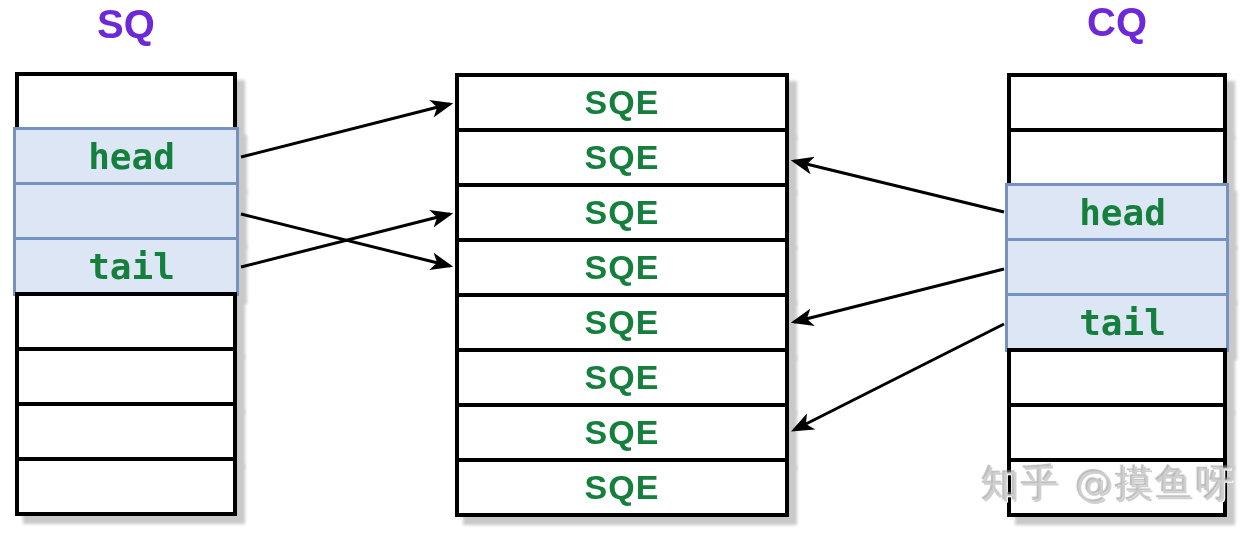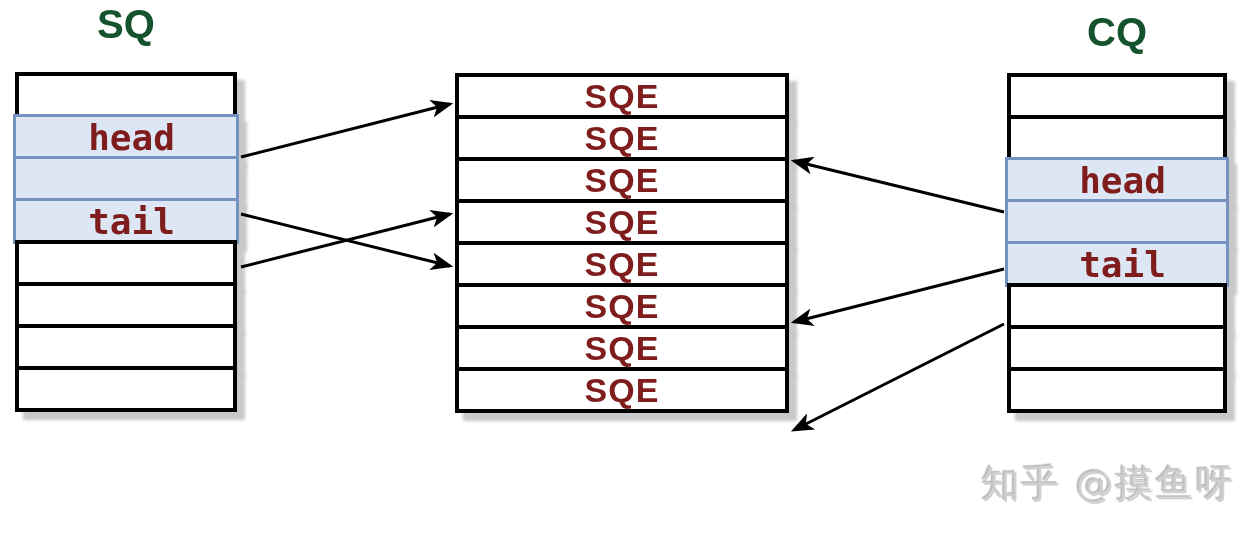--- a/index.html
+++ b/index.html
@@ -1,34 +1,34 @@
 <!DOCTYPE html>
 <html style="--highlight-fill: #dce6f4; --highlight-border: #7592c1; --line: #000000; --shadow: #c9c9c9;"><head>
 <meta charset="utf-8">
 <style>
   html,body{margin:0;padding:0;background:#ffffff;}
   body{width:1248px;height:534px;position:relative;overflow:hidden;
        font-family:"DejaVu Sans",sans-serif;}
   .canvas{position:absolute;left:0;top:0;width:1248px;height:534px;background:#fff;}
 
   .queue-title{position:absolute;text-align:center;
-       font:bold 40px "Liberation Sans",sans-serif;color:#14532d;letter-spacing:0px;}
+       font:bold 40px "Liberation Sans",sans-serif;color:#6d28d9;letter-spacing:0px;}
   #sq-title{left:15px;top:2px;width:222px;}
-  #cq-title{left:1007px;top:10px;width:220px;}
+  #cq-title{left:1007px;top:0;width:220px;}
 
   .queue{position:absolute;display:flex;flex-direction:column;}
   #sq-queue{left:15px;top:72px;width:222px;}
   #sqe-queue{left:455px;top:73px;width:334px;}
   #cq-queue{left:1007px;top:73px;width:220px;}
 
-  .qrow{height:46px;margin-top:-4px;box-sizing:border-box;
+  .qrow{height:59px;margin-top:-4px;box-sizing:border-box;
         border:4px solid #000;background:#ffffff;
         display:flex;align-items:center;justify-content:center;
         box-shadow:8px 8px 3px var(--shadow,#c9c9c9);
-        color:#7f1d1d;}
+        color:#15803d;}
   .qrow:first-child{margin-top:0;}
   .qrow.hl{border:3.5px solid var(--highlight-border,#7592c1);
            background:var(--highlight-fill,#dce6f4);
            width:calc(100% + 4px);margin-left:-2px;}
   .qrow.mono{font:bold 36px "DejaVu Sans Mono",monospace;padding-left:11px;}
   .qrow.sans{font:bold 34px "Liberation Sans",sans-serif;letter-spacing:1px;}
 
   #arrows-svg{position:absolute;left:0;top:0;width:1248px;height:534px;
               pointer-events:none;}
   #arrows-svg line{stroke:var(--line,#000);stroke-width:3;}

